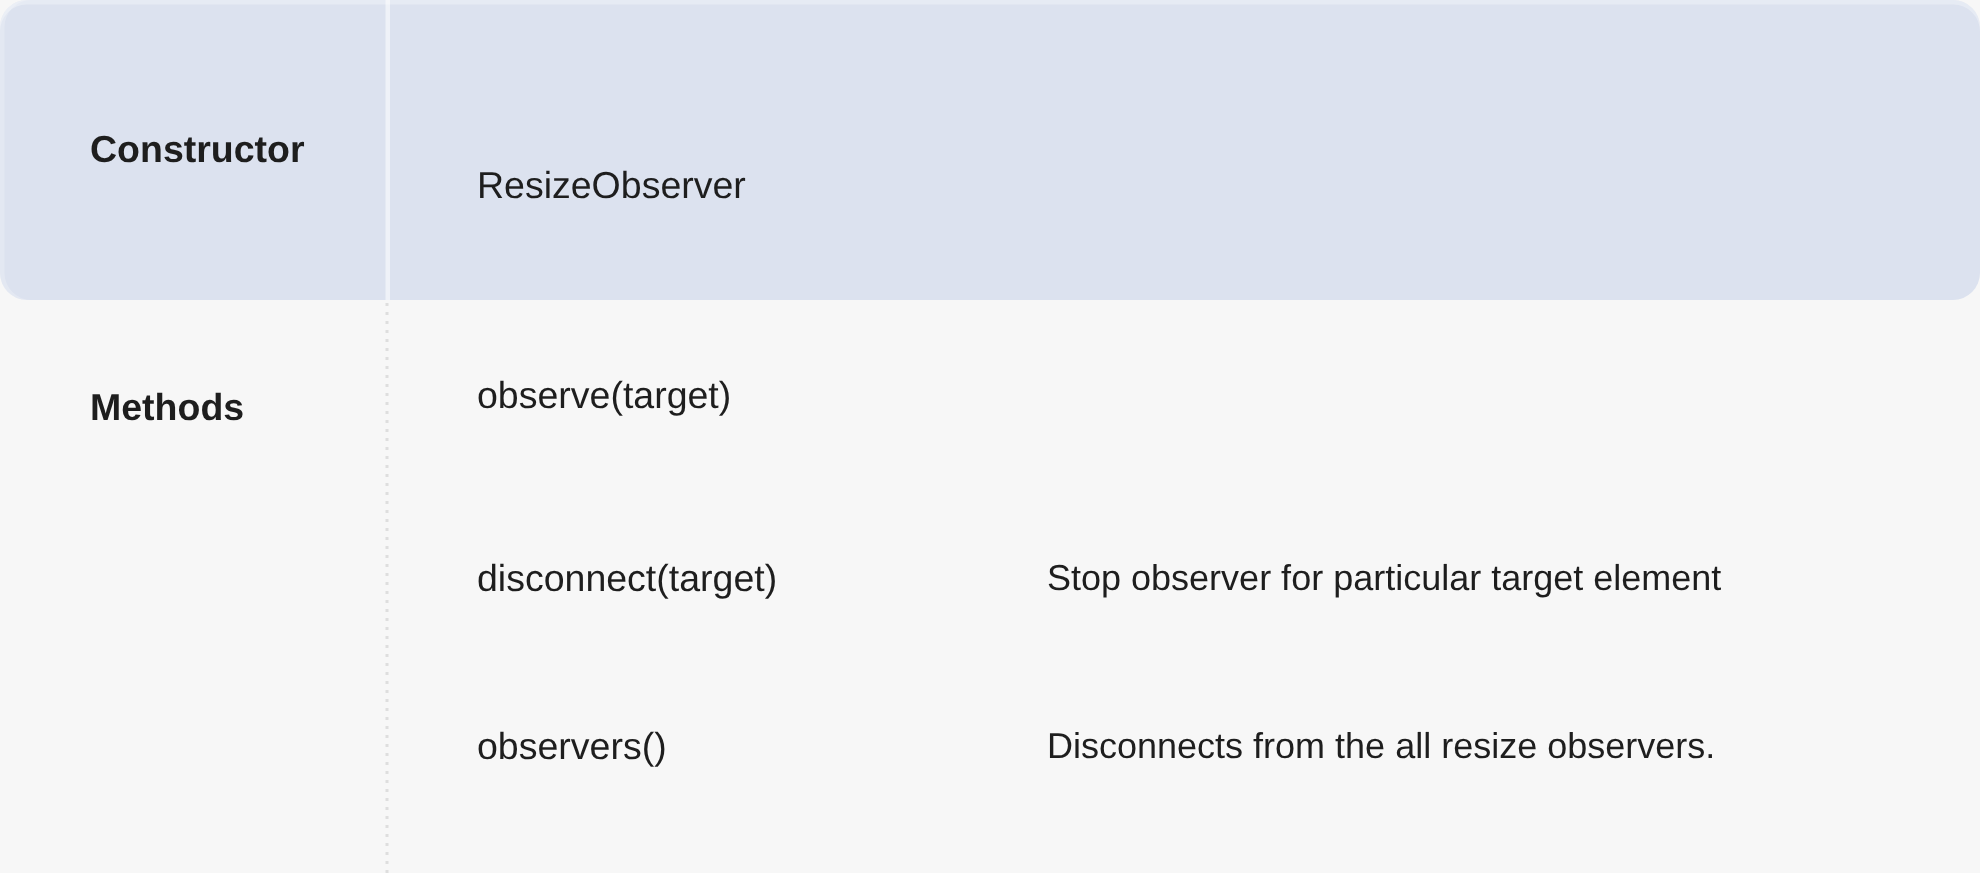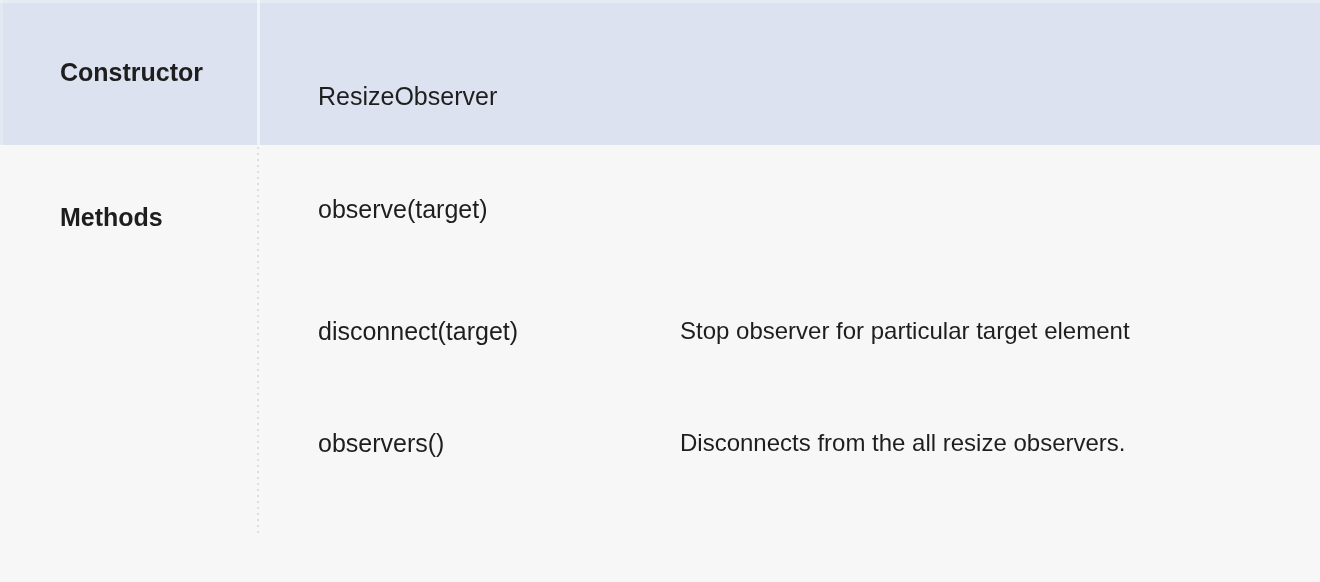--- a/index.html
+++ b/index.html
@@ -17,24 +17,25 @@
     overflow: hidden;
     background: var(--methods-bg, #f7f7f7);
   }
 
   
   .row-constructor {
     position: relative;
     display: grid;
     grid-template-columns: 260px 420px 1fr;
     align-items: center;
-    height: 145px;
+    height: 200px;
     background: var(--constructor-bg, #dce2ef);
     box-shadow: inset 0 3px 0 rgba(255,255,255,0.30),
                 inset 3px 0 0 rgba(255,255,255,0.22);
+    border-radius: 18px;
   }
   .row-constructor .cell-label {
     padding-left: 60px;
     font-size: 25px;
     font-weight: 700;
   }
   .row-constructor .cell-name {
     padding-left: 58px;
     font-size: 25px;
     margin-top: 48px;
@@ -67,20 +68,21 @@
     padding-left: 60px;
     padding-top: 58px;
     font-size: 25px;
     font-weight: 700;
   }
   .entries { display: block; }
   .entry {
     display: grid;
     grid-template-columns: 420px 1fr;
     align-items: center;
+    gap: 18px;
   }
   .entry-0 { height: 128px; }
   .entry-1 { height: 116px; }
   .entry-2 { height: 108px; }
   .entry .cell-name {
     padding-left: 58px;
     font-size: 25px;
   }
   .entry .cell-desc {
     font-size: 24px;

